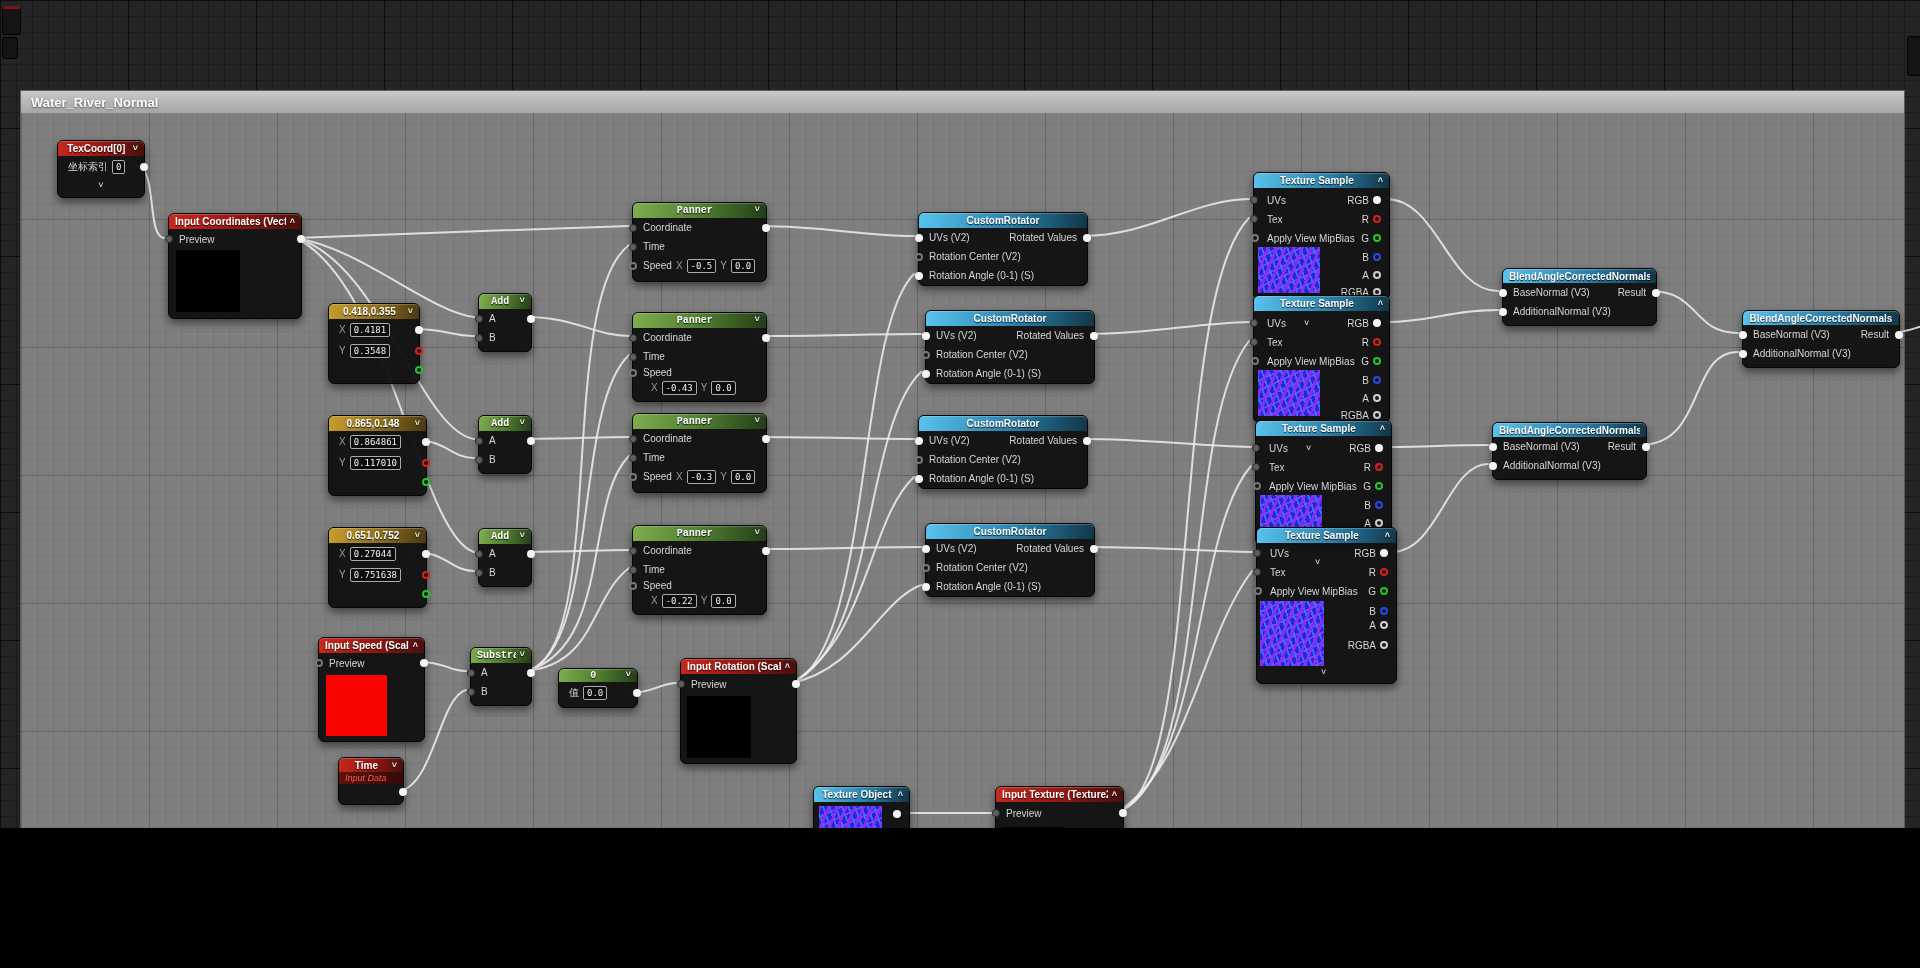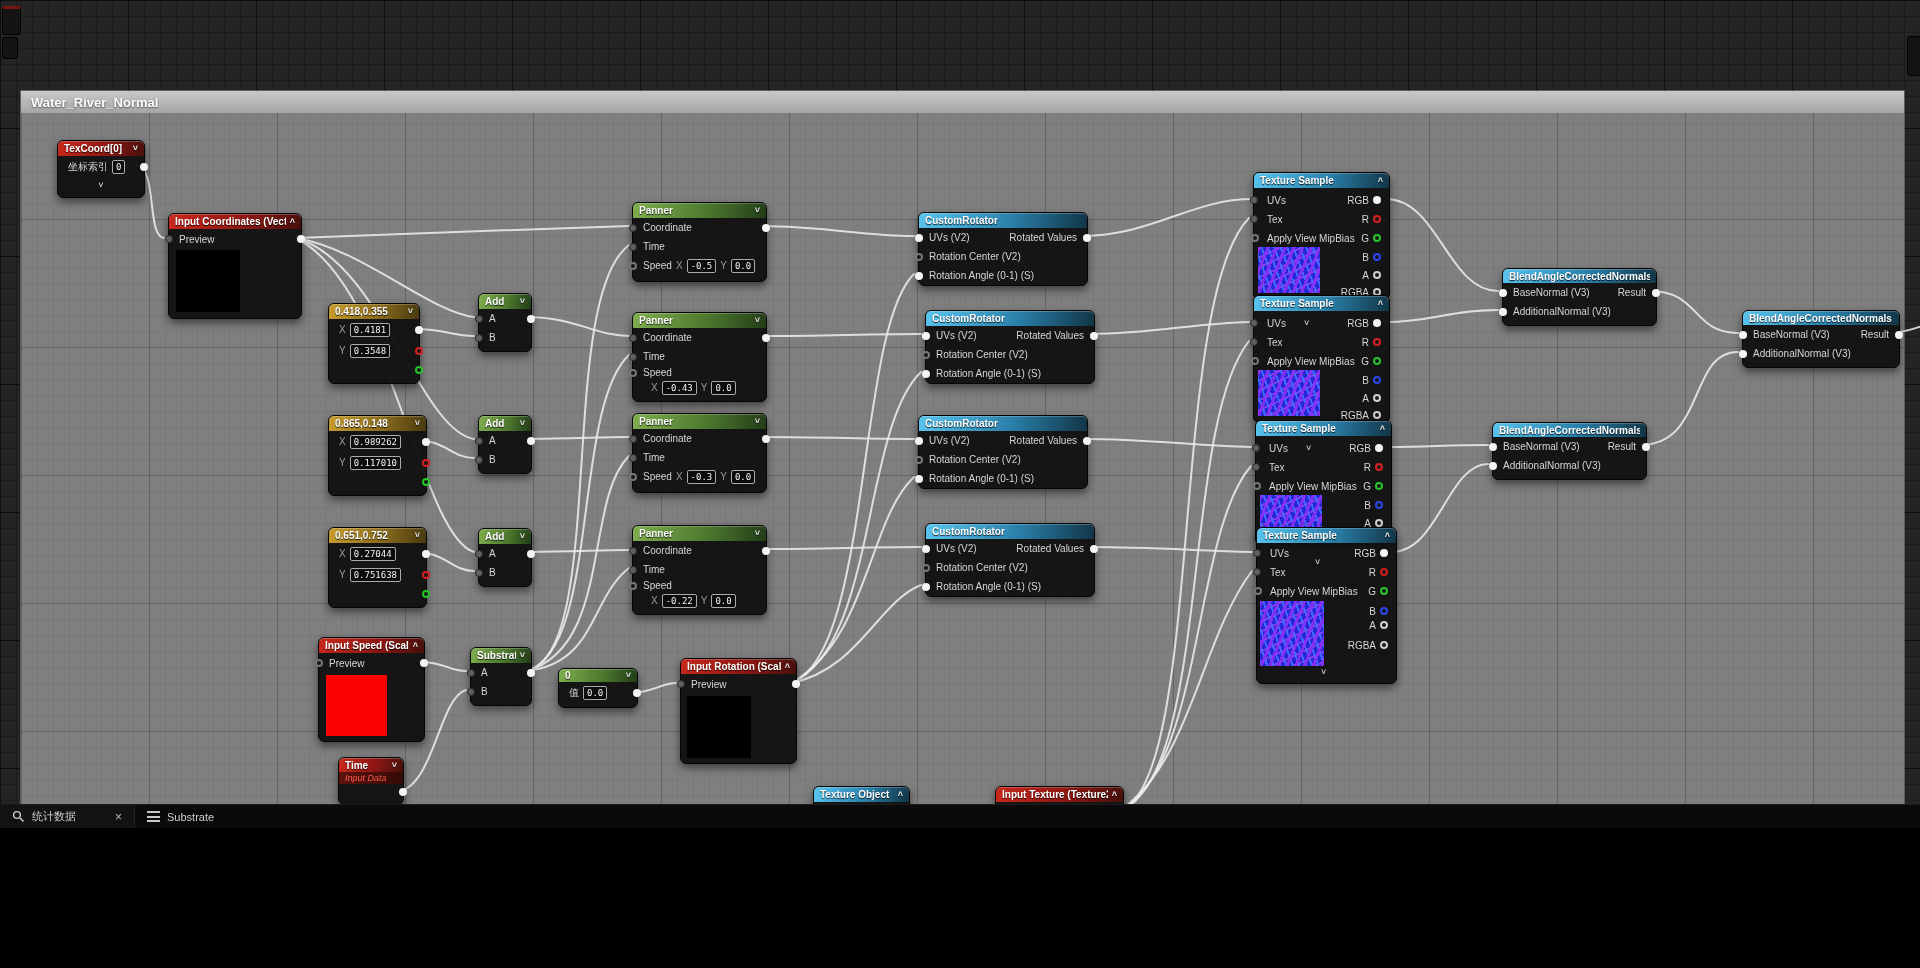--- a/index.html
+++ b/index.html
@@ -1,17 +1,17 @@
 <!DOCTYPE html>
 <html><head>
 <meta charset="utf-8">
 <style>
   html,body{margin:0;padding:0;background:#000;}
   .screen{position:relative;width:1920px;height:828px;overflow:hidden;
-          font-family:"Liberation Sans",sans-serif;-webkit-font-smoothing:antialiased;}
+          font-family:"Liberation Sans",sans-serif;text-align:center;-webkit-font-smoothing:antialiased;}
   
   .canvas{position:absolute;inset:0;background-color:#242424;
     background-image:
       linear-gradient(rgba(0,0,0,.5) 1px,transparent 1px),
       linear-gradient(90deg,rgba(0,0,0,.5) 1px,transparent 1px),
       linear-gradient(rgba(0,0,0,.22) 1px,transparent 1px),
       linear-gradient(90deg,rgba(0,0,0,.22) 1px,transparent 1px);
     background-size:128px 128px,128px 128px,16px 16px,16px 16px;}
   .comment{position:absolute;left:20px;top:90px;width:1883px;height:835px;
     background-color:#7f7f7f;border:1px solid #5d5d5d;
@@ -29,21 +29,21 @@
   #wires path{stroke:#ececec;stroke-opacity:.88;stroke-width:2;fill:none;stroke-linecap:round;}
   
   .node{position:absolute;z-index:3;background:rgba(17,17,17,.96);border:1px solid #050505;
     border-radius:6px;box-shadow:0 4px 8px rgba(0,0,0,.5);color:#d6d6d6;font-size:10px;}
   .hdr{height:15px;display:flex;align-items:center;gap:4px;padding:0 6px;border-radius:5px 5px 0 0;
     font-weight:bold;font-size:10px;color:#fff;text-shadow:0 1px 1px rgba(0,0,0,.85);
     box-shadow:inset 0 1px 0 rgba(255,255,255,.22);}
   .hdr .t{flex:1;white-space:nowrap;overflow:hidden;}
   .hdr.red{background:linear-gradient(100deg,#c8281c,#8f1712 55%,#47100c);}
   .hdr.gold{background:linear-gradient(100deg,#c89d2e,#8a6c1c 55%,#49390f);}
-  .hdr.green{background:linear-gradient(100deg,#7fae4e,#4d792e 55%,#233d18);}
+  .hdr.green{background:linear-gradient(100deg,#7fae4e,#4d792e 55%,#233d18);font-family:Liberation Mono, monospace;}
   .hdr.blue{background:linear-gradient(100deg,#58c4ee,#2a80aa 55%,#113546);}
   .chev{font-size:9px;line-height:9px;color:#f0f0f0;}
   .row{position:relative;display:flex;align-items:center;height:19px;padding:0 10px;gap:4px;}
   .row.center{justify-content:center;}
   .lbl{white-space:nowrap;}
   .dim{color:#9b9b9b;}
   .spacer{flex:1;}
   .pin{width:8px;height:8px;border-radius:50%;box-sizing:border-box;flex:0 0 auto;}
   .p-on{background:#f4f4f4;}
   .p-in{background:#5f5f5f;border:1px solid #2a2a2a;}
@@ -191,21 +191,21 @@
     </div>
   </div>
 
   <div class="node" style="left:328px;top:415px;width:97px;height:79px">
     <div class="hdr gold">
       <span class="t">0.865,0.148</span>
       <span class="chev">˅</span>
     </div>
     <div class="row" style="height:21px">
       <span class="lbl dim">X</span>
-      <span class="vbox">0.989262</span>
+      <span class="vbox">0.864861</span>
       <span class="pin p-on abs-r"></span>
     </div>
     <div class="row" style="height:21px">
       <span class="lbl dim">Y</span>
       <span class="vbox">0.117010</span>
       <span class="pin p-red abs-r"></span>
     </div>
     <div class="row" style="height:18px">
       <span class="pin p-green abs-r"></span>
     </div>
@@ -749,27 +749,13 @@
       <span class="chev">˄</span>
     </div>
     <div class="row" style="height:22px">
       <span class="pin p-in abs-l"></span>
       <span class="lbl">Preview</span>
       <span class="pin p-on abs-r"></span>
     </div>
     <div class="blackprev" style="left:6px;top:40px;width:63px;height:62px"></div>
   </div>
 
-  <div class="statusbar">
-    <div class="sbtab first">
-      <svg width="13" height="13" viewBox="0 0 13 13">
-        <circle cx="5" cy="5" r="3.4" fill="none" stroke="#c8c8c8" stroke-width="1.4"></circle>
-        <line x1="8" y1="8" x2="11.5" y2="11.5" stroke="#c8c8c8" stroke-width="1.6"></line>
-      </svg>
-      <span>统计数据</span>
-      <span class="sb-close">×</span>
-    </div>
-    <div class="sbtab">
-      <span class="list-icon"></span>
-      <span>Substrate</span>
-    </div>
-  </div>
 </div>
 
 </body></html>

